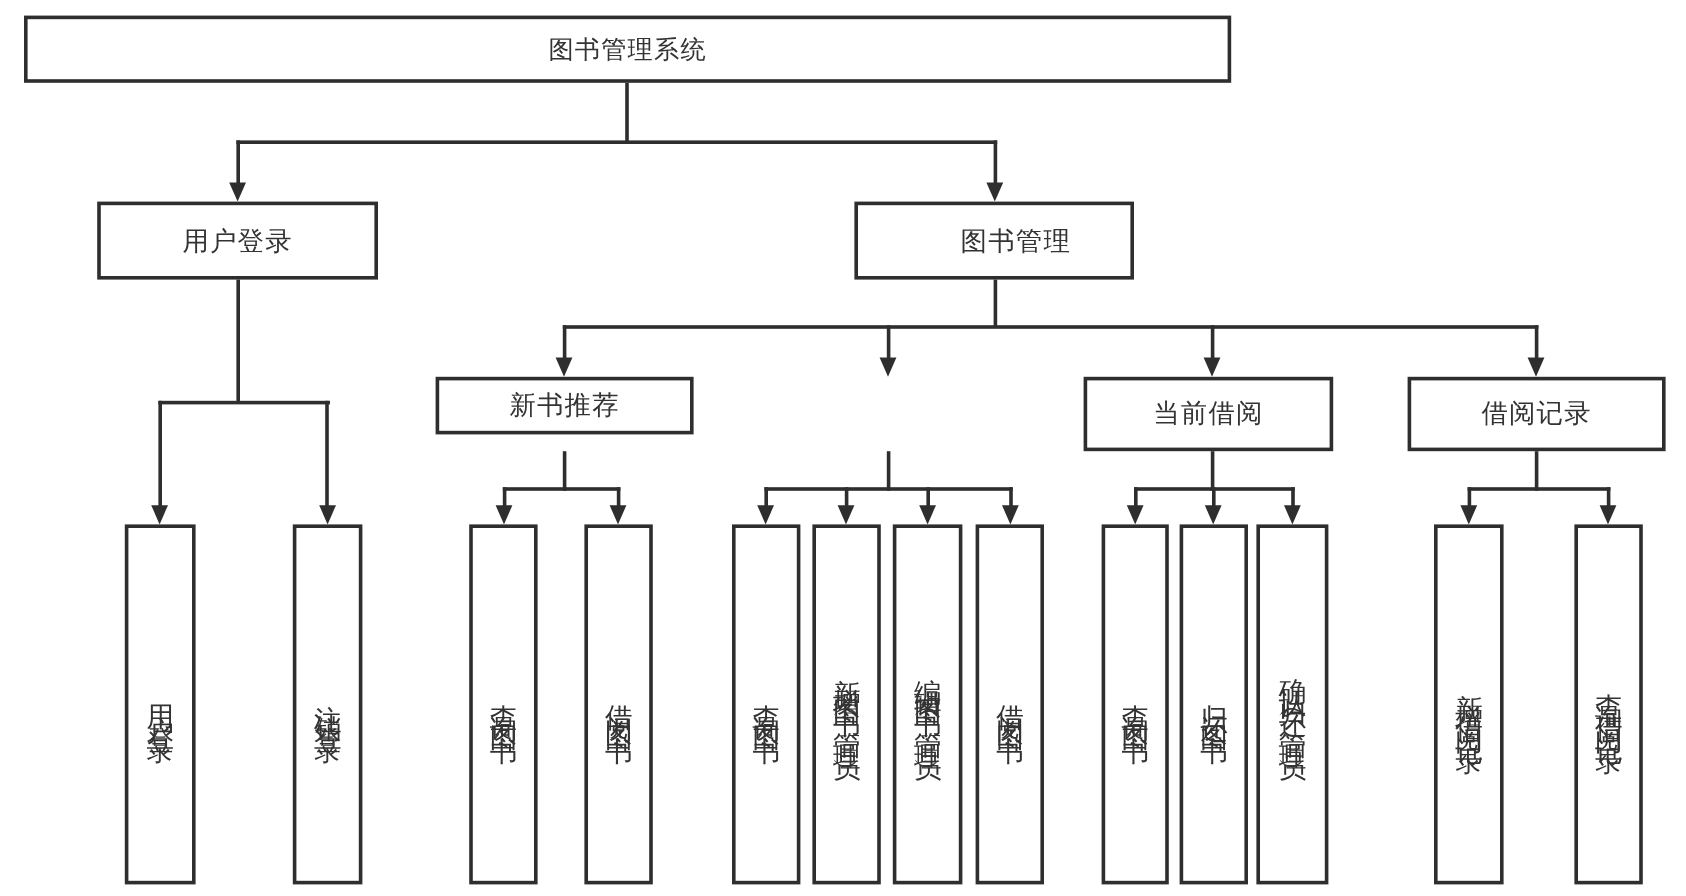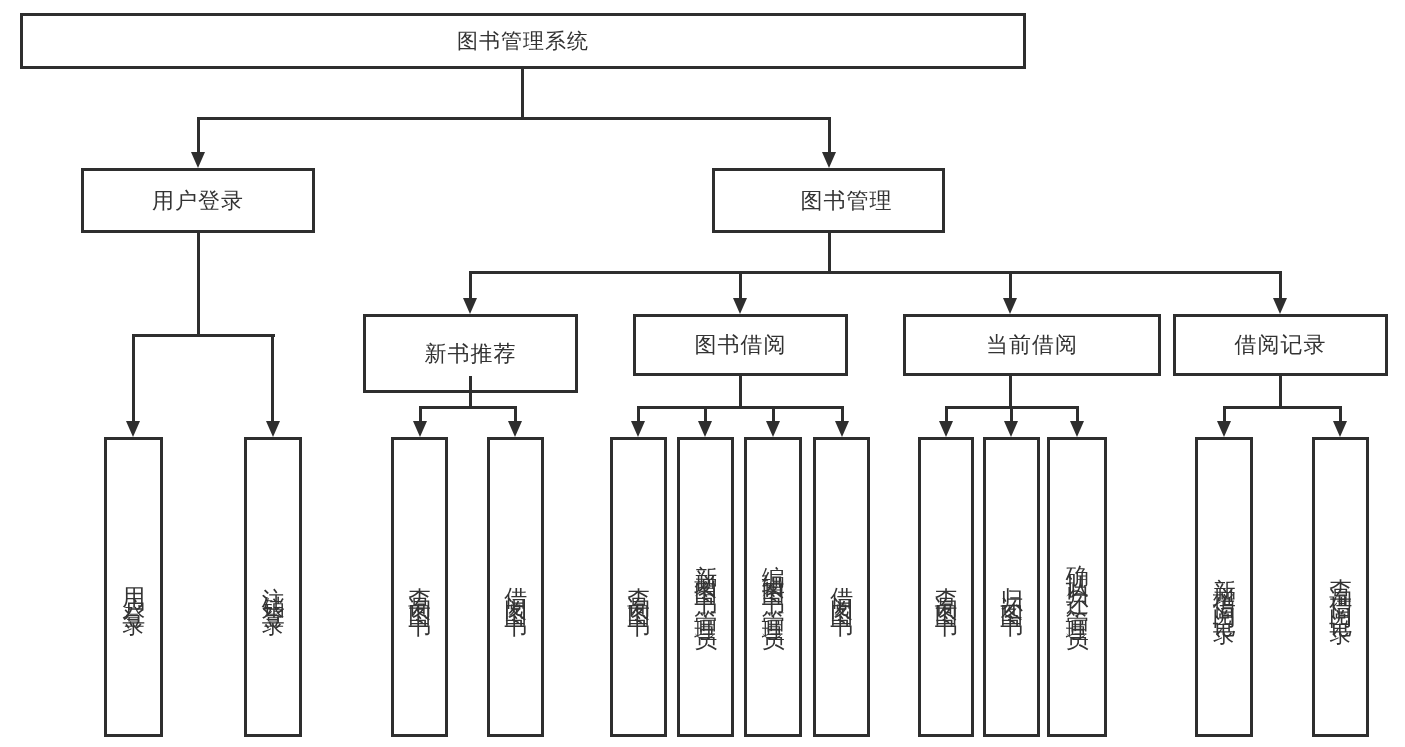--- a/index.html
+++ b/index.html
@@ -69,23 +69,22 @@
   <div class="line" style="left:469px; top:271px; width:813px; height:3px;"></div>
   <div class="line" style="left:469px; top:271px; width:3px; height:29px;"></div>
   <div class="arr" style="left:463px; top:298px;"></div>
   <div class="line" style="left:739px; top:271px; width:3px; height:29px;"></div>
   <div class="arr" style="left:733px; top:298px;"></div>
   <div class="line" style="left:1009px; top:271px; width:3px; height:29px;"></div>
   <div class="arr" style="left:1003px; top:298px;"></div>
   <div class="line" style="left:1279px; top:271px; width:3px; height:29px;"></div>
   <div class="arr" style="left:1273px; top:298px;"></div>
 
-  <div class="node h" style="left:363px; top:314px; width:215px; height:79px;">新书推荐</div>
-  <div class="node h" style="left:633px; top:314px; width:215px; height:62px;">图书借阅</div>
-  <div class="node h" style="left:903px; top:314px; width:258px; height:62px;">当前借阅</div>
+  <div class="node h" style="left:363px; top:314px; width:215px; height:48px;">新书推荐</div>
+  <div class="node h" style="left:903px; top:314px; width:208px; height:62px;">当前借阅</div>
   <div class="node h" style="left:1173px; top:314px; width:215px; height:62px;">借阅记录</div>
 
   <div class="line" style="left:469px; top:376px; width:3px; height:33px;"></div>
   <div class="line" style="left:419px; top:406px; width:98px; height:3px;"></div>
   <div class="line" style="left:419px; top:406px; width:3px; height:17px;"></div>
   <div class="arr" style="left:413px; top:421px;"></div>
   <div class="line" style="left:514px; top:406px; width:3px; height:17px;"></div>
   <div class="arr" style="left:508px; top:421px;"></div>
 
   <div class="line" style="left:739px; top:376px; width:3px; height:33px;"></div>

